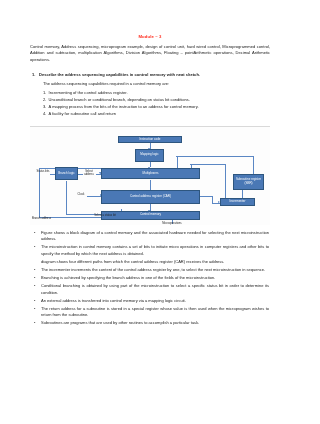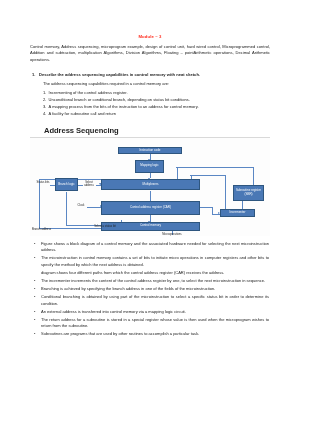--- a/index.html
+++ b/index.html
@@ -174,21 +174,20 @@
         </li>
         <li>
           <span class="n">4.</span>
           <span>A facility for subroutine call and return</span>
         </li>
       </ul>
     </div>
   </div>
 
   <div class="diagram-wrap">
-    <div class="diagram-title">Address Sequencing</div>
 
     <div class="diagram">
       <div class="topline"></div>
 
       <div class="ln lnv" style="left:119.5px;top:17.5px;height:5.5px;"></div>
       <div class="arw" style="left:118px;top:22.5px;"></div>
 
       <div class="ln lnv" style="left:119.5px;top:36px;height:5.5px;"></div>
       <div class="arw" style="left:118px;top:41px;"></div>
 

